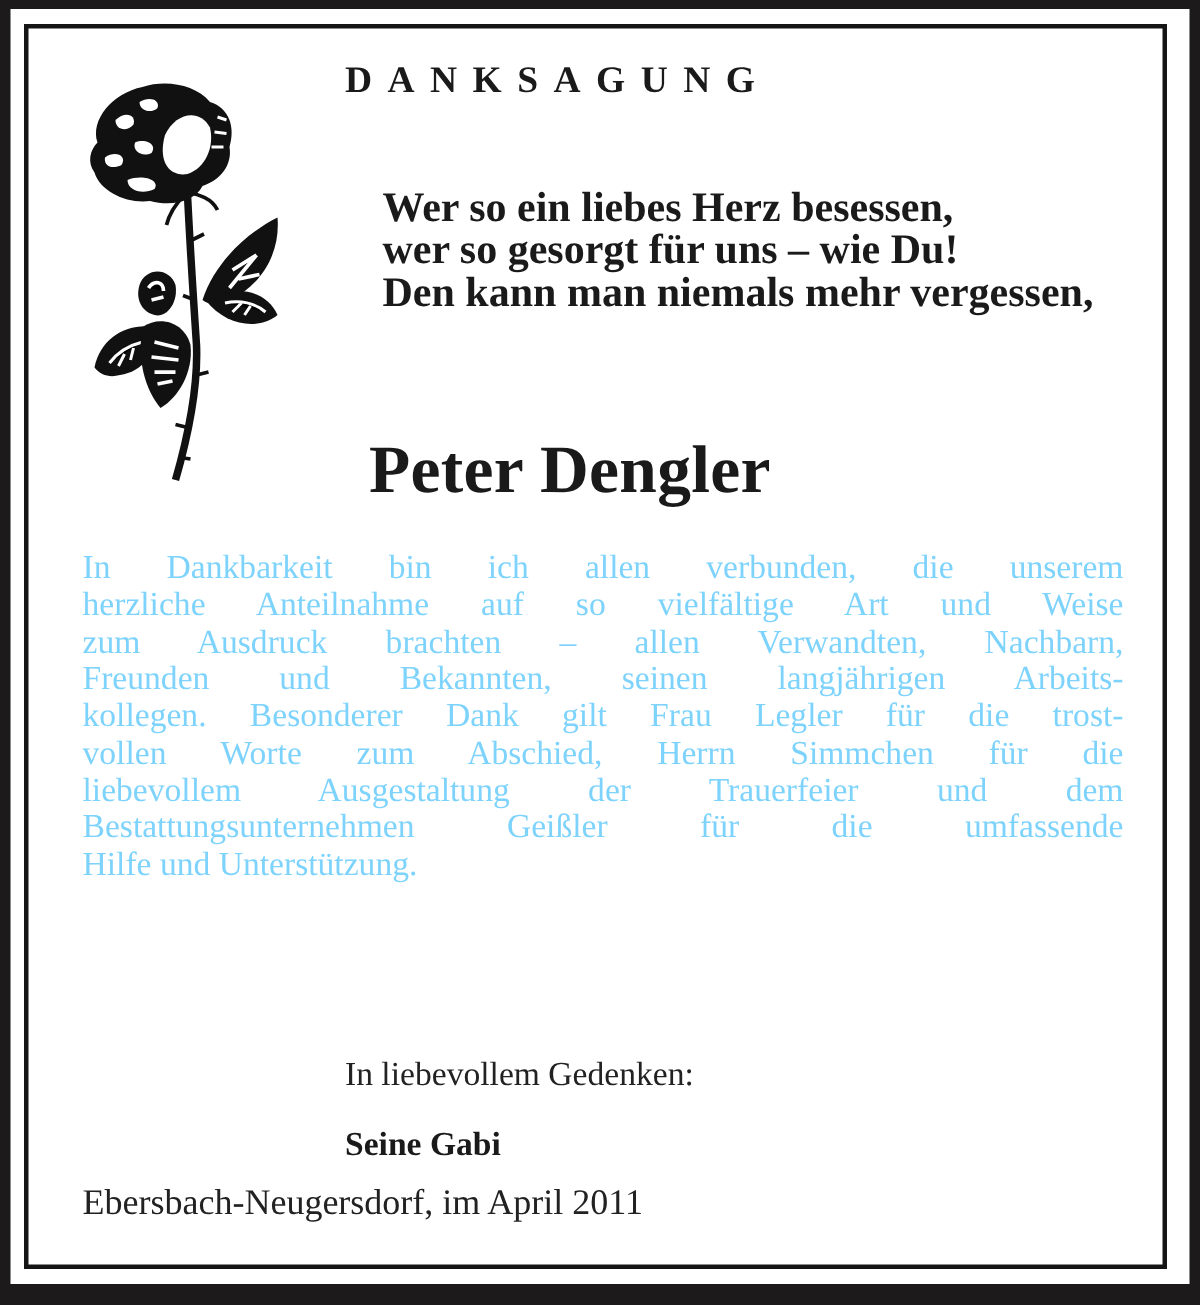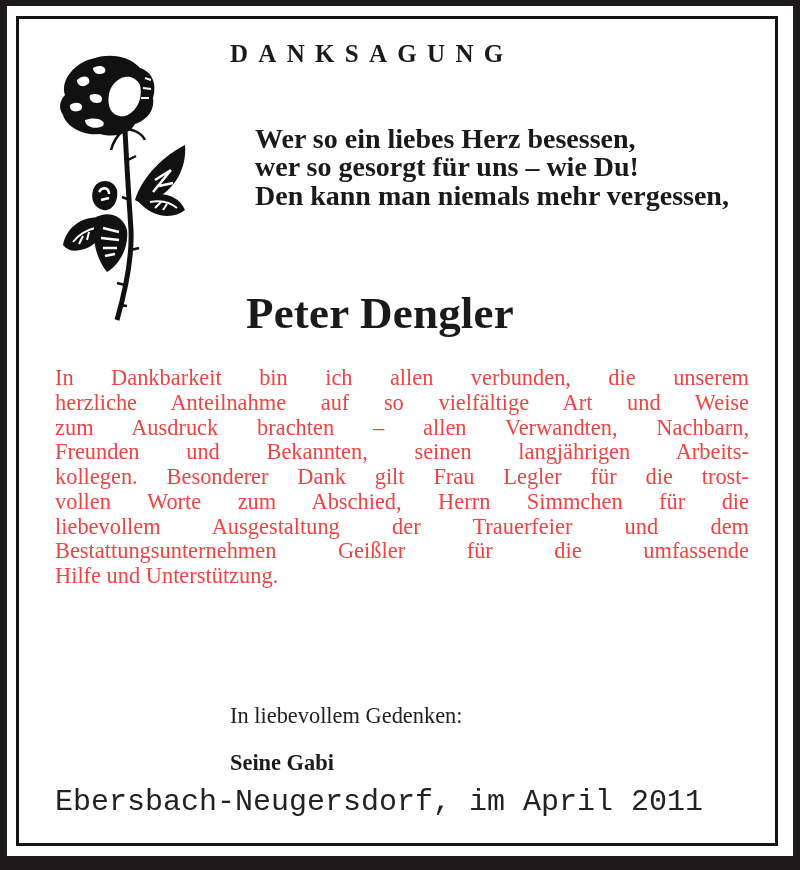--- a/index.html
+++ b/index.html
@@ -30,33 +30,33 @@
     .poem div { white-space: nowrap; }
     .name {
       position: absolute; left: 229px; top: 268px;
       font-family: "Liberation Serif", serif; font-weight: bold;
       font-size: 45px; line-height: 56px; margin: 17px; letter-spacing: 0.2px;
     }
     .body-text {
       position: absolute; left: 55px; top: 366px; width: 694px;
       font-family: "Liberation Serif", serif;
       font-size: 22.4px; line-height: 24.75px;
-      color: #ef4444;
+      color: #7dd3fc;
     }
     .body-text .ln { display: block; white-space: nowrap; text-align: justify; text-align-last: justify; height: 24.75px; }
     .body-text .ln.last { text-align-last: left; }
     .closing {
       position: absolute; left: 230px; top: 703px;
       font-family: "Liberation Serif", serif; font-size: 22.4px; line-height: 26px;
       color: #222;
     }
     .closing .sig { font-weight: bold; color: #1a1a1a; margin-top: 21px; }
     .place-date {
       position: absolute; left: 55px; top: 789px;
-      font-family: Liberation Mono, monospace; font-size: 30px; line-height: 26px;
+      font-family: Liberation Serif, serif; font-size: 24px; line-height: 26px;
       color: #222;
     }
     .rose {
       position: absolute; left: 55px; top: 50px; width: 135px; height: 275px;
     }
   </style>
 </head>
 <body>
 
 <div class="paper">

